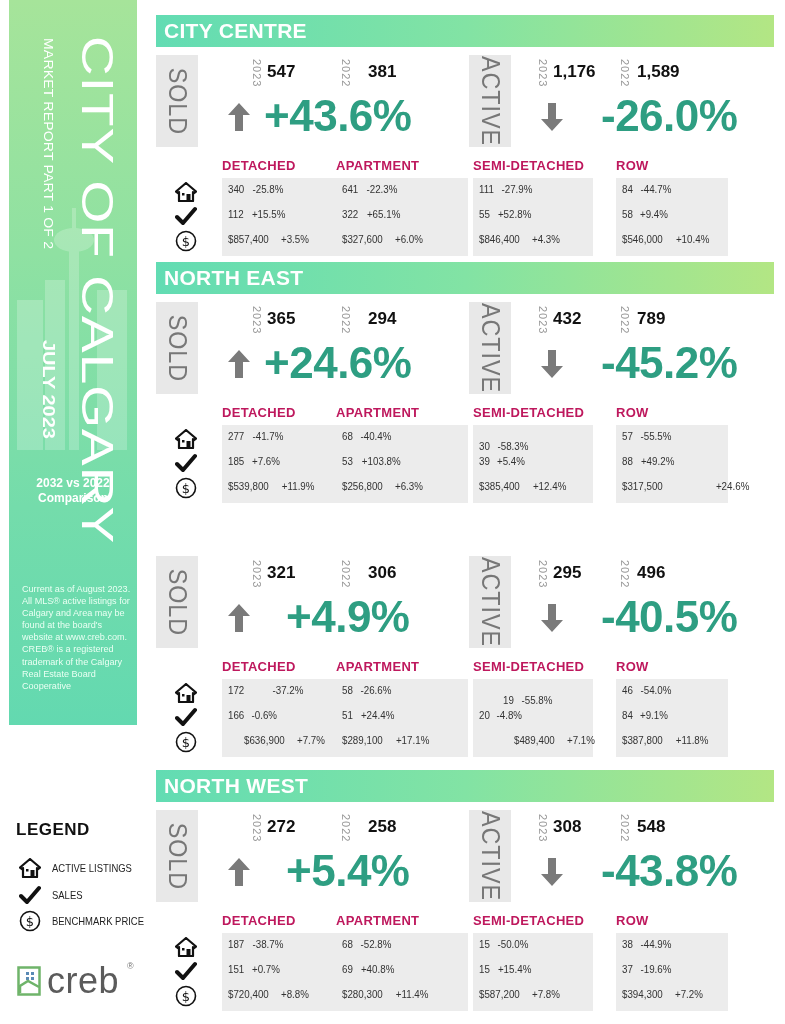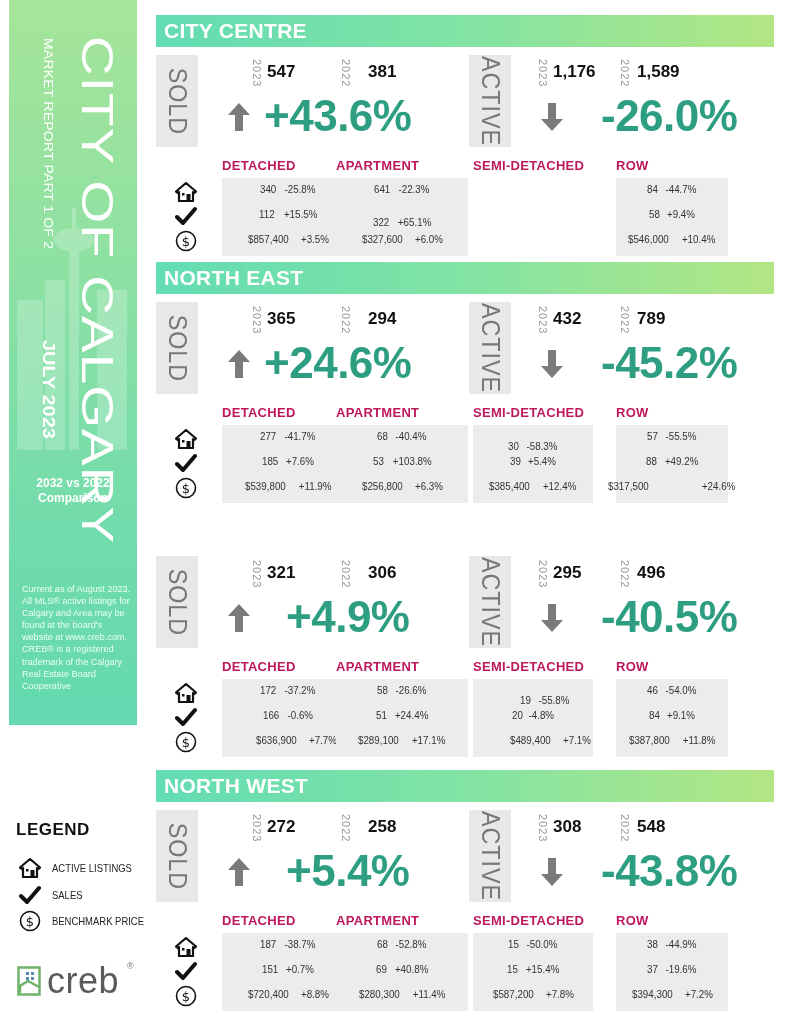--- a/index.html
+++ b/index.html
@@ -68,21 +68,21 @@
   .yr {
     position: absolute; top: 4px; writing-mode: vertical-rl; color: #999; font-size: 11px; letter-spacing: 1px;
   }
   .num { position: absolute; top: 7px; font-size: 17px; font-weight: 700; color: #111; }
   .arrow { position: absolute; top: 48px; left: 72px; }
   .pct { position: absolute; top: 36px; font-size: 44px; color: #2e9e82; font-weight: 700; letter-spacing: -.5px; }
 
   .types { position: absolute; top: 143px; left: 0; width: 620px; height: 100px; }
   .type-head { position: absolute; top: 0; font-size: 13px; font-weight: 700; letter-spacing: .3px; color: #be185d; }
   .type-box { position: absolute; top: 20px; height: 78px; background: #ececec; }
-  .type-box .r { position: absolute; left: 6px; right: 6px; display: flex; justify-content: center; font-size: 11.5px; color: #333; }
+  .type-box .r { position: absolute; left: 6px; right: 6px; display: flex; justify-content: flex-start; font-size: 11.5px; color: #333; }
   .type-box .r span { transform: scaleX(.85); display: inline-block; }
   .type-box .r span:first-child { transform-origin: left center; }
   .type-box .r span:last-child { transform-origin: right center; }
   .row-icons { position: absolute; left: 18px; top: 23px; width: 30px; }
   .row-icons .icon { position: absolute; left: 0; }
 </style>
 </head>
 <body>
 
 <div class="sidebar">
@@ -216,30 +216,44 @@
             <span>$857,400</span>
             <span>+3.5%</span>
           </div>
         </div>
         <div class="type-head" style="left: 180px;">APARTMENT</div>
         <div class="type-box" style="left: 180px; width: 132px;">
           <div class="r" style="top: 5px;">
             <span>641</span>
             <span>-22.3%</span>
           </div>
-          <div class="r" style="top: 30px; margin-top: 8px;">
+          <div class="r" style="top: 30px;">
             <span>322</span>
             <span>+65.1%</span>
           </div>
           <div class="r" style="top: 55px;">
             <span>$327,600</span>
             <span>+6.0%</span>
           </div>
         </div>
         <div class="type-head" style="left: 317px;">SEMI-DETACHED</div>
+        <div class="type-box" style="left: 317px; width: 120px;">
+          <div class="r" style="top: 5px;">
+            <span>111</span>
+            <span>-27.9%</span>
+          </div>
+          <div class="r" style="top: 30px;">
+            <span>55</span>
+            <span>+52.8%</span>
+          </div>
+          <div class="r" style="top: 55px;">
+            <span>$846,400</span>
+            <span>+4.3%</span>
+          </div>
+        </div>
         <div class="type-head" style="left: 460px;">ROW</div>
         <div class="type-box" style="left: 460px; width: 112px;">
           <div class="r" style="top: 5px;">
             <span>84</span>
             <span>-44.7%</span>
           </div>
           <div class="r" style="top: 30px;">
             <span>58</span>
             <span>+9.4%</span>
           </div>
@@ -420,21 +434,21 @@
           </span>
         <span class="icon" style="top:49px">
             <svg width="22" height="22" viewBox="0 0 22 22">
               <circle cx="11" cy="11" r="9.5" fill="none" stroke="#111" stroke-width="1.6"></circle>
               <text x="11" y="15.5" text-anchor="middle" font-size="13" font-family="DejaVu Sans, sans-serif" fill="#111">$</text>
             </svg>
           </span>
       </div>
     <div class="type-head" style="left: 66px;">DETACHED</div>
         <div class="type-box" style="left: 66px; width: 132px;">
-          <div class="r" style="top: 5px;">
+          <div class="r" style="top: 5px; gap: 20px;">
             <span>172</span>
             <span>-37.2%</span>
           </div>
           <div class="r" style="top: 30px;">
             <span>166</span>
             <span>-0.6%</span>
           </div>
           <div class="r" style="top: 55px; padding-left: 16px;">
             <span>$636,900</span>
             <span>+7.7%</span>

